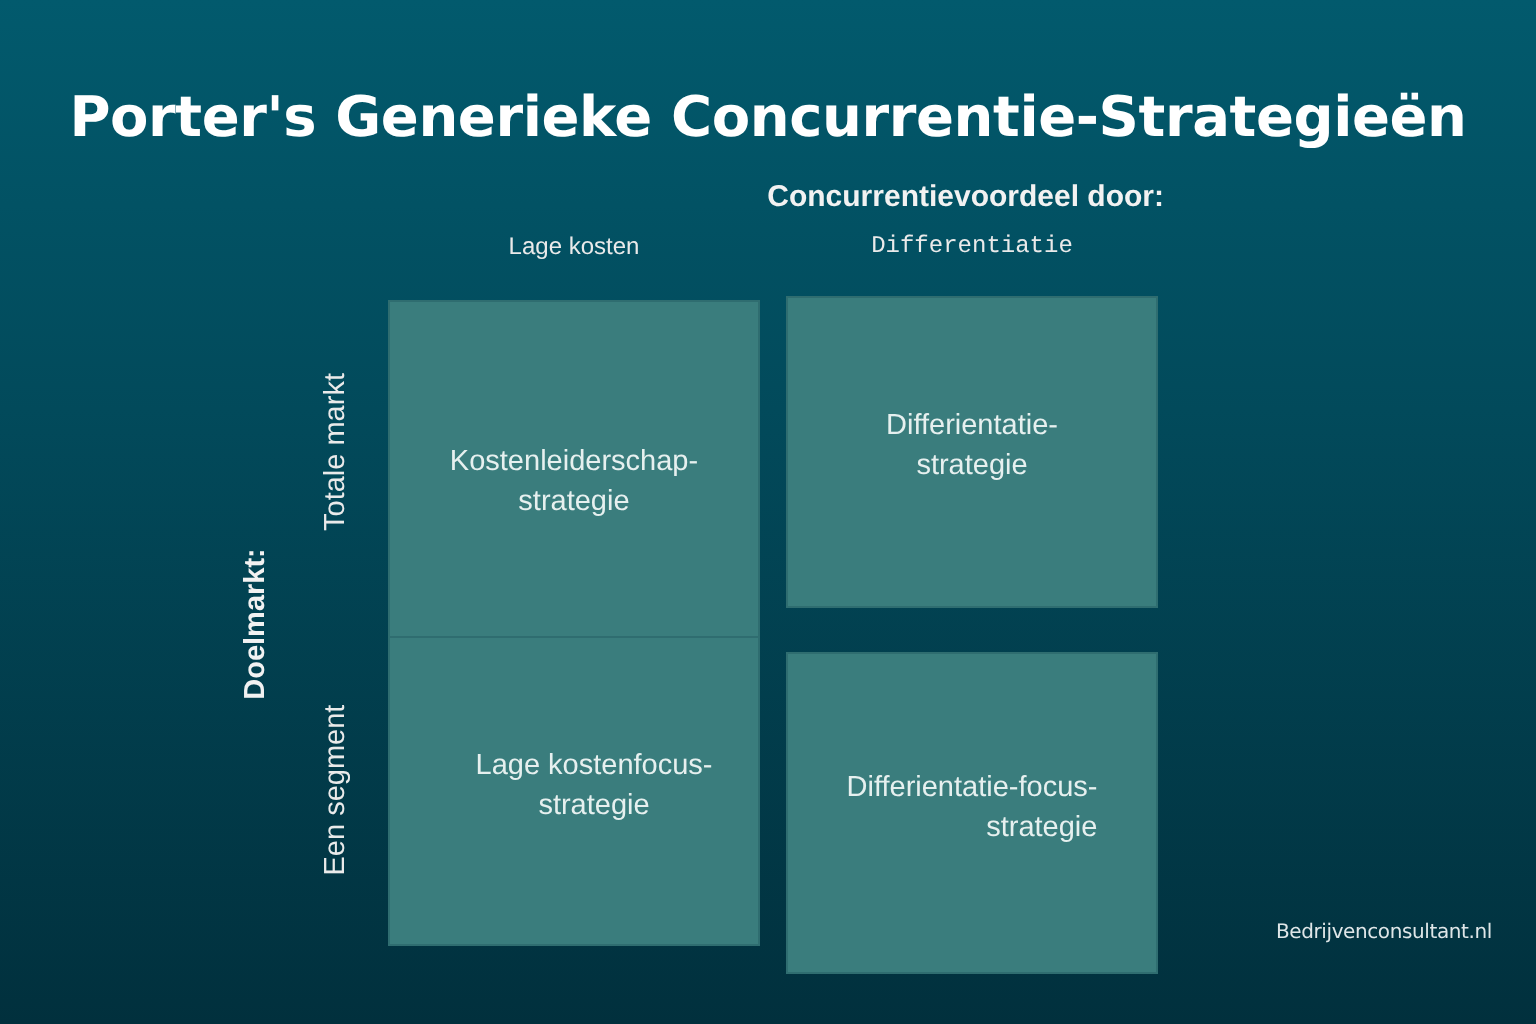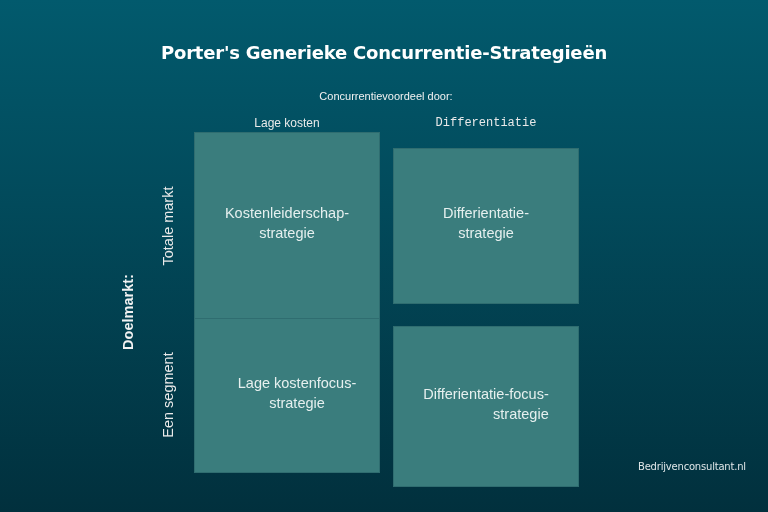--- a/index.html
+++ b/index.html
@@ -6,25 +6,25 @@
     html, body { width: 768px; height: 512px; overflow: hidden; }
     body {
       position: relative;
       background: linear-gradient(180deg, #025a6d 0%, #024a5b 40%, #01303d 100%);
       font-family: "Liberation Sans", sans-serif;
       color: #ffffff;
     }
     .title {
       position: absolute; left: 0; top: 42px; width: 768px;
       text-align: center; font-family: "DejaVu Sans", sans-serif;
-      font-weight: bold; font-size: 18px; letter-spacing: -0.2px; color: #ffffff;
+      font-weight: bold; font-size: 28px; letter-spacing: -0.2px; color: #ffffff;
     }
     .axis-top {
       position: absolute; left: 190px; top: 90px; width: 392px;
-      text-align: center; font-weight: normal; font-size: 11px; color: #f2f2f2;
+      text-align: right; font-weight: bold; font-size: 15px; color: #f2f2f2;
     }
     .col-label {
       position: absolute; top: 116px; width: 186px;
       text-align: center; font-size: 12px; color: #eaeaea;
     }
     .col-label.c1 { left: 194px; }
     .col-label.c2 { left: 393px; font-family: Liberation Mono, monospace; }
     .row-label {
       position: absolute; width: 156px; height: 20px;
       text-align: center; font-size: 14.5px; color: #eaeaea;
@@ -39,21 +39,21 @@
       transform: rotate(-90deg); transform-origin: center center; white-space: nowrap;
     }
     .cell {
       position: absolute; background: #3a7d7d;
       border: 1px solid #2f6d70;
       display: flex; align-items: center; justify-content: center;
       text-align: center; font-size: 14.5px; line-height: 20px; color: #e6f0ef;
       padding-bottom: 6px;
     }
     .cell span { display: block; }
-    .cell.a { left: 194px; top: 132px; width: 186px; height: 188px; align-items: center; }
+    .cell.a { left: 194px; top: 150px; width: 186px; height: 188px; align-items: center; }
     .cell.b { left: 393px; top: 148px; width: 186px; height: 156px; }
     .cell.c { left: 194px; top: 318px; width: 186px; height: 155px; padding-left: 20px; }
     .cell.d { left: 393px; top: 326px; width: 186px; height: 161px; text-align: right; }
     .watermark {
       position: absolute; left: 638px; top: 461px;
       font-family: "DejaVu Sans", sans-serif; font-size: 10px; color: #dfe6e8;
       letter-spacing: -0.2px;
     }
   </style>
 </head>

